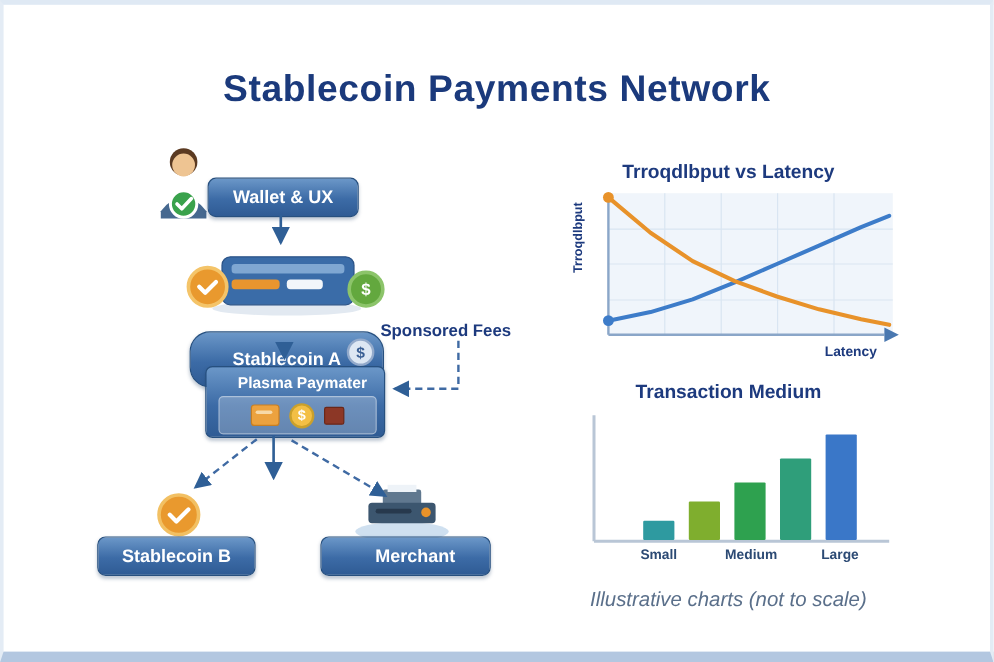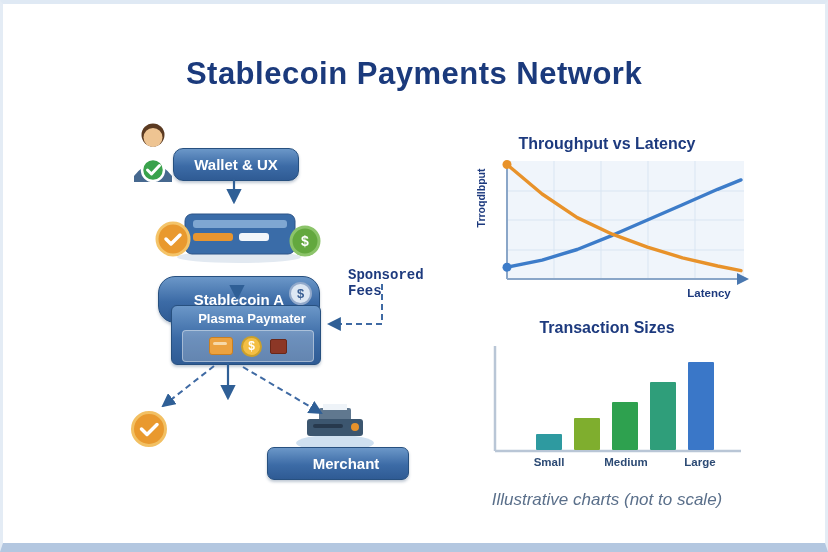--- a/index.html
+++ b/index.html
@@ -38,21 +38,21 @@
   <div class="abs page-title">Stablecoin Payments Network</div>
 
   <svg class="abs" style="left:124px;top:116px;" width="52" height="64" viewBox="0 0 52 64">
     <path d="M7 56 Q26 32 45 56 L45 62 L7 62 Z" fill="#46688f"></path>
     <circle cx="26" cy="15" r="11.5" fill="#5b3a21"></circle>
     <circle cx="26" cy="17.5" r="9.5" fill="#eec492"></circle>
     <circle cx="26" cy="50" r="11" fill="#3aa24c" stroke="#ffffff" stroke-width="2.5"></circle>
     <path d="M20.5 50 l4 4 l8 -8.5" stroke="#ffffff" stroke-width="3" fill="none" stroke-linecap="round" stroke-linejoin="round"></path>
   </svg>
 
-  <div class="abs btn" style="left:170px;top:144px;width:126px;height:33px;border-radius:10px;">
+  <div class="abs btn" style="left:170px;top:144px;width:126px;height:33px;">
     <span>Wallet &amp; UX</span>
   </div>
 
   <svg class="abs" style="left:150px;top:204px;" width="172" height="56" viewBox="0 0 172 56">
     <ellipse cx="86" cy="49" rx="62" ry="6" fill="#e2e9f1"></ellipse>
     <rect x="32" y="6" width="110" height="40" rx="7" fill="#3a6ca8" stroke="#2c5488"></rect>
     <rect x="40" y="12" width="94" height="8" rx="3" fill="#7fa7d2"></rect>
     <rect x="40" y="25" width="40" height="8" rx="3" fill="#e8952f"></rect>
     <rect x="86" y="25" width="30" height="8" rx="3" fill="#f2f6fa"></rect>
     <g>
@@ -63,36 +63,39 @@
       <circle cx="152" cy="33" r="14" fill="#63a83e" stroke="#8cc46a" stroke-width="3"></circle>
       <text x="152" y="38" text-anchor="middle" font-size="14" font-weight="bold" fill="#ffffff">$</text>
     </g>
   </svg>
 
   <div class="abs btn pill" style="left:155px;top:272px;width:162px;height:47px;">
     <span>Stablecoin A</span>
     <span class="pill-coin">$</span>
   </div>
 
-  <div class="abs note" style="left:345px;top:263px;width:110px;font-family:Liberation Mono, monospace;">Sponsored Fees</div>
+  <div class="abs note" style="left:314px;top:263px;width:110px;">Sponsored Fees</div>
 
   <div class="abs btn" style="left:168px;top:301px;width:150px;height:60px;border-radius:6px;display:block;">
     <div style="text-align:center;font-size:13px;margin-top:5px;margin-left:12px;">Plasma Paymater</div>
     <div class="inner-panel">
       <span class="card-ic"></span>
       <span class="coin-ic">$</span>
       <span class="chip-ic"></span>
     </div>
   </div>
 
   <svg class="abs" style="left:126px;top:405px;" width="40" height="40" viewBox="0 0 40 40">
     <circle cx="20" cy="20" r="16.5" fill="#e9992e" stroke="#f2c063" stroke-width="3"></circle>
     <path d="M12.5 20 l5.5 5.5 l10 -10" stroke="#ffffff" stroke-width="3.5" fill="none" stroke-linecap="round" stroke-linejoin="round"></path>
   </svg>
 
+  <div class="abs btn" style="left:78px;top:443px;width:132px;height:33px;">
+    <span>Stablecoin B</span>
+  </div>
 
   <svg class="abs" style="left:290px;top:396px;" width="84" height="52" viewBox="0 0 84 52">
     <ellipse cx="42" cy="43" rx="39" ry="8" fill="#cfe0f0"></ellipse>
     <rect x="26" y="8" width="32" height="13" rx="2" fill="#60788f"></rect>
     <rect x="30" y="4" width="24" height="6" fill="#eef3f8"></rect>
     <rect x="14" y="19" width="56" height="17" rx="3" fill="#3c566f"></rect>
     <rect x="20" y="24" width="30" height="4" rx="2" fill="#27394d"></rect>
     <circle cx="62" cy="27" r="4" fill="#e8922a"></circle>
   </svg>
 
@@ -107,21 +110,21 @@
       </marker>
     </defs>
     <path d="M231 175 L231 198" stroke="#2f5f96" stroke-width="2.2" fill="none" marker-end="url(#arr)"></path>
     <path d="M234 284 L234 294" stroke="#2f5f96" stroke-width="2.2" fill="none" marker-end="url(#arr)"></path>
     <path d="M379 280 L379 320 L326 320" stroke="#3f6aa3" stroke-width="2" fill="none" stroke-dasharray="6 4" marker-end="url(#arr)"></path>
     <path d="M225 359 L225 394" stroke="#2f5f96" stroke-width="2.2" fill="none" marker-end="url(#arr)"></path>
     <path d="M211 362 L160 402" stroke="#3f6aa3" stroke-width="2" fill="none" stroke-dasharray="6 4" marker-end="url(#arr)"></path>
     <path d="M240 363 L318 409" stroke="#3f6aa3" stroke-width="2" fill="none" stroke-dasharray="6 4" marker-end="url(#arr)"></path>
   </svg>
 
-  <div class="abs chart-title" style="left:468px;top:131px;width:272px;">Throughput vs Latency</div>
+  <div class="abs chart-title" style="left:468px;top:131px;width:272px;">Trroqdlbput vs Latency</div>
 
   <svg class="abs" style="left:466px;top:152px;" width="284" height="152" viewBox="0 0 284 152">
     <rect x="38" y="5" width="237" height="118" fill="#f0f5fb"></rect>
     <g stroke="#d9e5f2" stroke-width="1">
       <line x1="85" y1="5" x2="85" y2="123"></line>
         <line x1="132" y1="5" x2="132" y2="123"></line>
       <line x1="179" y1="5" x2="179" y2="123"></line>
         <line x1="226" y1="5" x2="226" y2="123"></line>
       <line x1="38" y1="35" x2="275" y2="35"></line>
         <line x1="38" y1="64" x2="275" y2="64"></line>
@@ -133,21 +136,21 @@
     <g transform="translate(38,5)">
         <polyline points="0.0,106.2 35.1,99.1 70.2,88.5 105.3,74.3 140.4,59.0 175.5,43.7 210.6,28.3 234.0,18.9" fill="none" stroke="#3d7cc9" stroke-width="3.4" stroke-linecap="round" stroke-linejoin="round"></polyline>
         <circle cx="0.0" cy="106.2" r="4.5" fill="#3d7cc9"></circle>
         <polyline points="0.0,3.5 35.1,33.0 70.2,56.6 105.3,73.2 140.4,86.1 175.5,96.8 210.6,105.0 234.0,109.7" fill="none" stroke="#e8922a" stroke-width="3.4" stroke-linecap="round" stroke-linejoin="round"></polyline>
         <circle cx="0.0" cy="3.5" r="4.5" fill="#e8922a"></circle>
       </g>
     <text x="16" y="42" transform="rotate(-90 16 42)" text-anchor="middle" font-size="10.5" font-weight="bold" fill="#1d3a7e">Trroqdlbput</text>
     <text x="240" y="141" text-anchor="middle" font-size="11.5" font-weight="bold" fill="#1d3a7e">Latency</text>
   </svg>
 
-  <div class="abs chart-title" style="left:468px;top:315px;width:272px;">Transaction Sizes</div>
+  <div class="abs chart-title" style="left:468px;top:315px;width:272px;">Transaction Medium</div>
 
   <svg class="abs" style="left:466px;top:337px;" width="284" height="130" viewBox="0 0 284 130">
     <line x1="26" y1="5" x2="26" y2="110" stroke="#b9c6d6" stroke-width="2.5"></line>
     <line x1="26" y1="110" x2="272" y2="110" stroke="#b9c6d6" stroke-width="2.5"></line>
     <g transform="translate(67,109)">
         <rect x="0" y="-16" width="26" height="16" fill="#2e9aa0" rx="1"></rect>
         <rect x="38" y="-32" width="26" height="32" fill="#7fae2e" rx="1"></rect>
         <rect x="76" y="-48" width="26" height="48" fill="#2ea14f" rx="1"></rect>
         <rect x="114" y="-68" width="26" height="68" fill="#2f9e7a" rx="1"></rect>
         <rect x="152" y="-88" width="26" height="88" fill="#3a77c8" rx="1"></rect>

